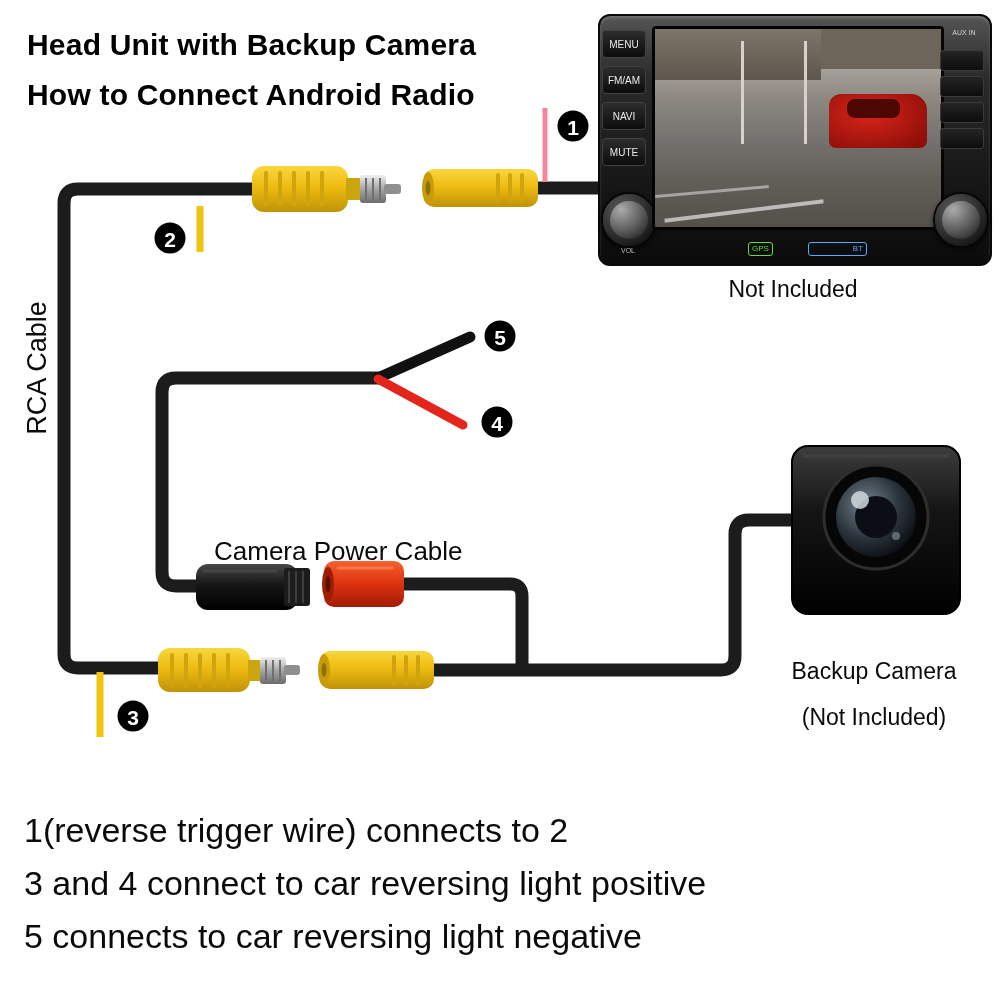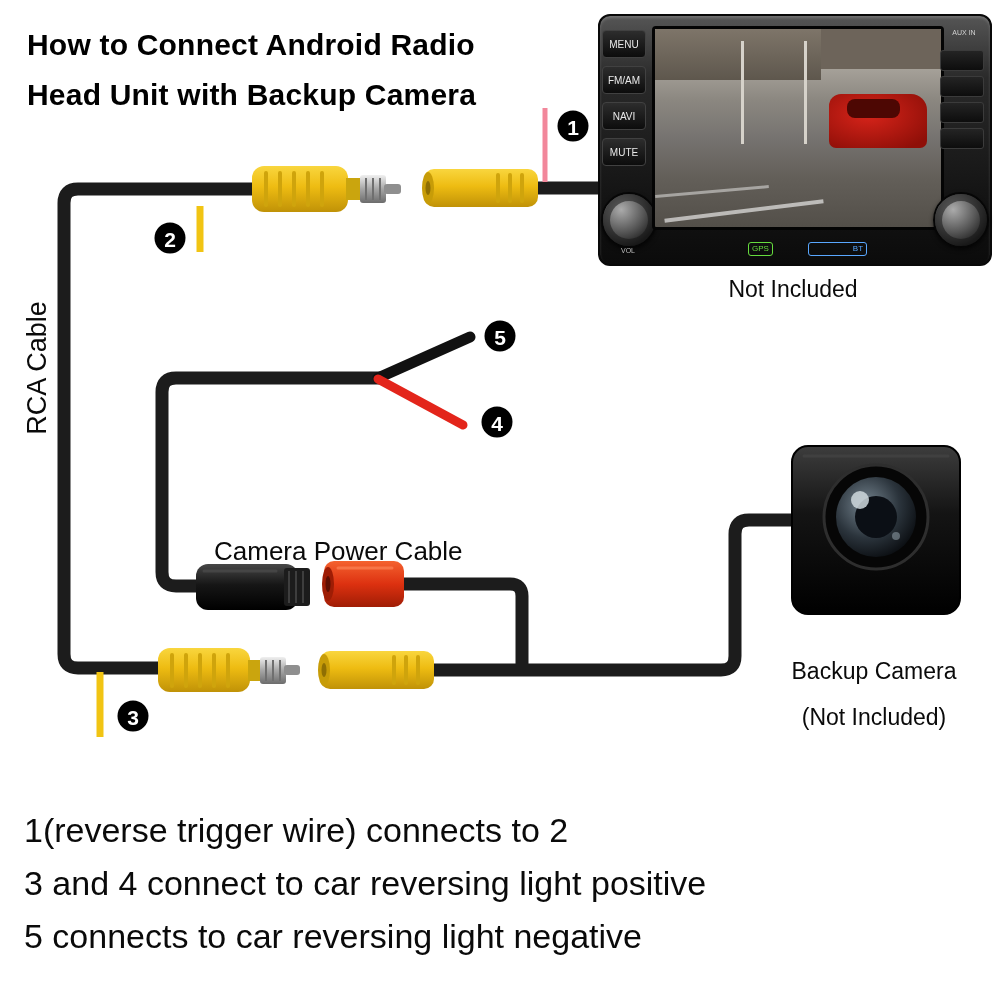--- a/index.html
+++ b/index.html
@@ -51,22 +51,22 @@
   .hu-bottom{position:absolute;left:100px;right:100px;bottom:5px;height:20px;
     display:flex;align-items:center;justify-content:center;gap:10px;}
   .chip{font-size:8px;line-height:12px;padding:0 3px;border-radius:3px;margin-left:25px;}
   .chip-gps{color:#66dd3e;border:1px solid #66dd3e;}
   .chip-bt{color:#59a7ff;border:1px solid #59a7ff;padding-left:44px;}
 </style>
 </head>
 <body>
 
 <div class="abs title">
+  <div>Head Unit with Backup Camera</div>
   <div>How to Connect Android Radio</div>
-  <div>Head Unit with Backup Camera</div>
 </div>
 
 <svg class="abs" style="left:0;top:0" width="1001" height="1001" viewBox="0 0 1001 1001">
   <defs>
     <linearGradient id="gy" x1="0" y1="0" x2="0" y2="1">
       <stop offset="0" stop-color="#f9d63e"></stop>
         <stop offset="0.45" stop-color="#eebc12"></stop>
         <stop offset="1" stop-color="#c09207"></stop>
     </linearGradient>
     <linearGradient id="gs" x1="0" y1="0" x2="0" y2="1">

